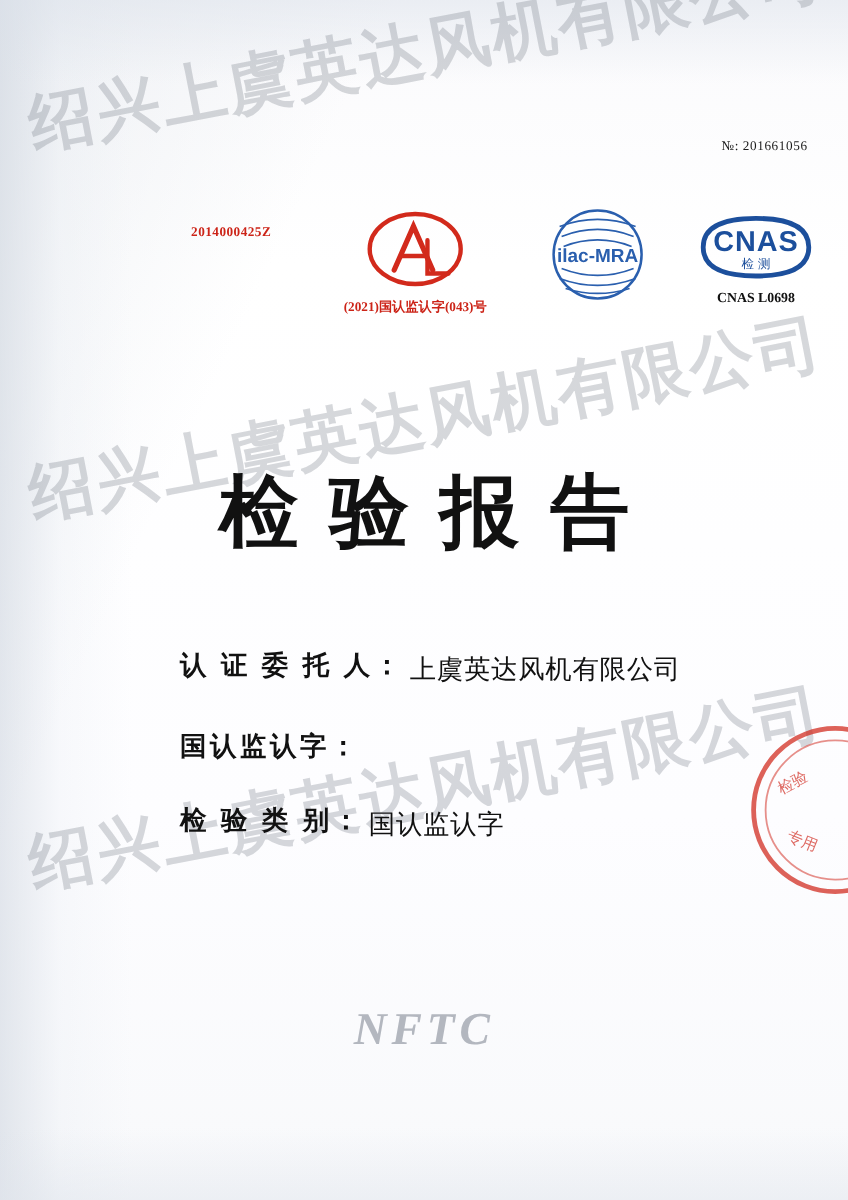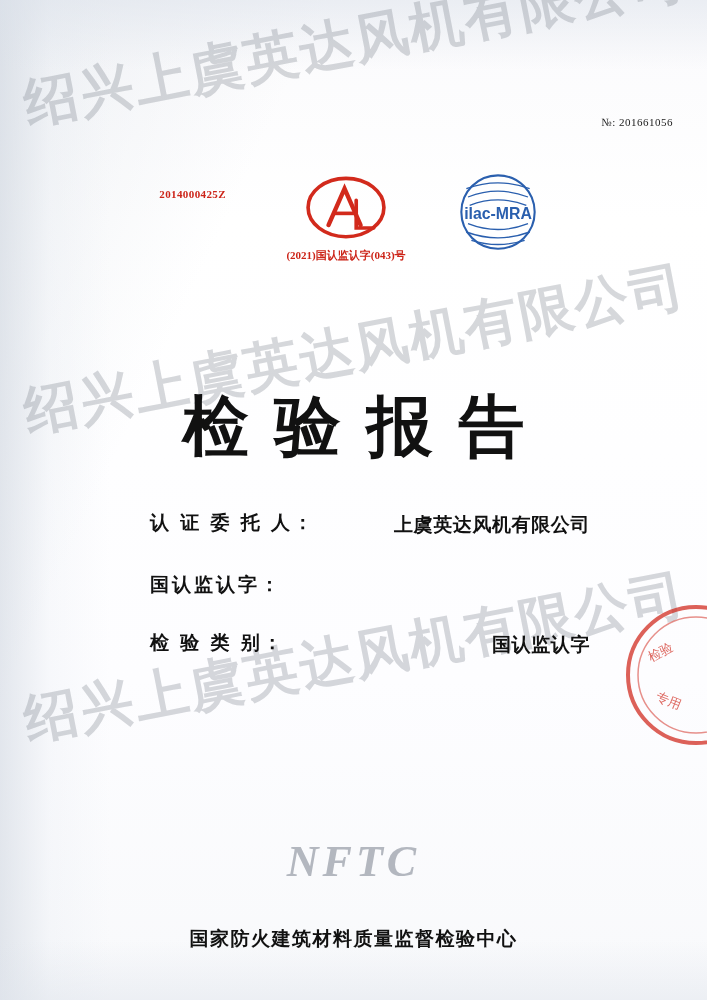--- a/index.html
+++ b/index.html
@@ -129,24 +129,24 @@
     letter-spacing: 26px;
     text-indent: 26px;
     color: #111;
     z-index: 5;
   }
 
   
   .fields {
     position: absolute;
     left: 150px;
-    top: 510px;
+    top: 540px;
     width: 440px;
     z-index: 5;
-    font-size: 19px;
+    font-size: 22px;
     color: #111;
   }
   .field-row {
     display: flex;
     align-items: flex-start;
     margin-bottom: 32px;
   }
   .field-label {
     flex: 0 0 auto;
     font-weight: 700;
@@ -155,40 +155,39 @@
   }
   .field-colon {
     flex: 0 0 auto;
     font-weight: 700;
     margin-right: 8px;
   }
   .field-values {
     flex: 1 1 auto;
   }
   .field-value {
-    font-weight: 700;
+    font-weight: 400;
     letter-spacing: 0.6px;
     line-height: 1.6;
-    text-align: right;
   }
   .field-value.mono-ish {
     font-family: "Liberation Serif", "DejaVu Serif", serif;
     letter-spacing: 1px;
   }
 
   
   .nftc {
     position: absolute;
     left: 0; right: 0;
     top: 836px;
     text-align: center;
     font-family: "Liberation Serif", "DejaVu Serif", serif;
     font-style: italic;
     font-weight: 700;
-    font-size: 44px;
+    font-size: 38px;
     letter-spacing: 4px;
     color: rgba(120,128,140,0.55);
     z-index: 4;
   }
 
   
   .issuer {
     position: absolute;
     left: 0; right: 0;
     bottom: 48px;
@@ -258,20 +257,30 @@
             <path d="M26 40 Q60 27 94 40"></path>
             <path d="M24 62 Q60 76 96 62"></path>
             <path d="M22 72 Q60 86 98 72"></path>
             <path d="M28 82 Q60 92 92 82"></path>
           </g>
           <text x="60" y="56" text-anchor="middle" font-family="Liberation Sans, DejaVu Sans, sans-serif" font-size="19" font-weight="bold" fill="#2a5fae">ilac-MRA</text>
         </svg>
       </div>
     </div>
 
+    <div class="logo-block logo-cnas">
+      <div class="cnas-mark">
+        <svg viewBox="0 0 130 80" width="104" height="64" aria-hidden="true">
+          <path d="M10 40 Q10 10 65 10 Q120 10 120 40 Q120 70 65 70 Q10 70 10 40 Z" fill="none" stroke="#1c4f9c" stroke-width="5"></path>
+          <text x="65" y="44" text-anchor="middle" font-family="Liberation Sans, DejaVu Sans, sans-serif" font-size="30" font-weight="bold" fill="#1c4f9c" letter-spacing="1">CNAS</text>
+          <text x="65" y="62" text-anchor="middle" font-family="DejaVu Sans, sans-serif" font-size="13" fill="#1c4f9c">检 测</text>
+        </svg>
+      </div>
+      <div class="logo-caption cnas-caption">CNAS L0698</div>
+    </div>
 
   </div>
 
   <div class="doc-title">检验报告</div>
 
   <div class="fields">
 
     <div class="field-row">
       <div class="field-label">认 证 委 托 人</div>
       <div class="field-colon">：</div>
@@ -297,15 +306,14 @@
 
   <svg class="seal" viewBox="0 0 150 150" aria-hidden="true">
     <circle cx="75" cy="75" r="68" fill="none" stroke="#d0261a" stroke-width="4" opacity="0.85"></circle>
     <circle cx="75" cy="75" r="58" fill="none" stroke="#d0261a" stroke-width="1.5" opacity="0.6"></circle>
     <text x="30" y="62" font-family="DejaVu Sans, sans-serif" font-size="13" fill="#d0261a" transform="rotate(-28 30 62)" opacity="0.8">检验</text>
     <text x="34" y="100" font-family="DejaVu Sans, sans-serif" font-size="13" fill="#d0261a" transform="rotate(22 34 100)" opacity="0.8">专用</text>
   </svg>
 
   <div class="nftc">NFTC</div>
 
-  <div class="issuer">国家防火建筑材料质量监督检验中心</div>
 
 </div>
 
 </body></html>

